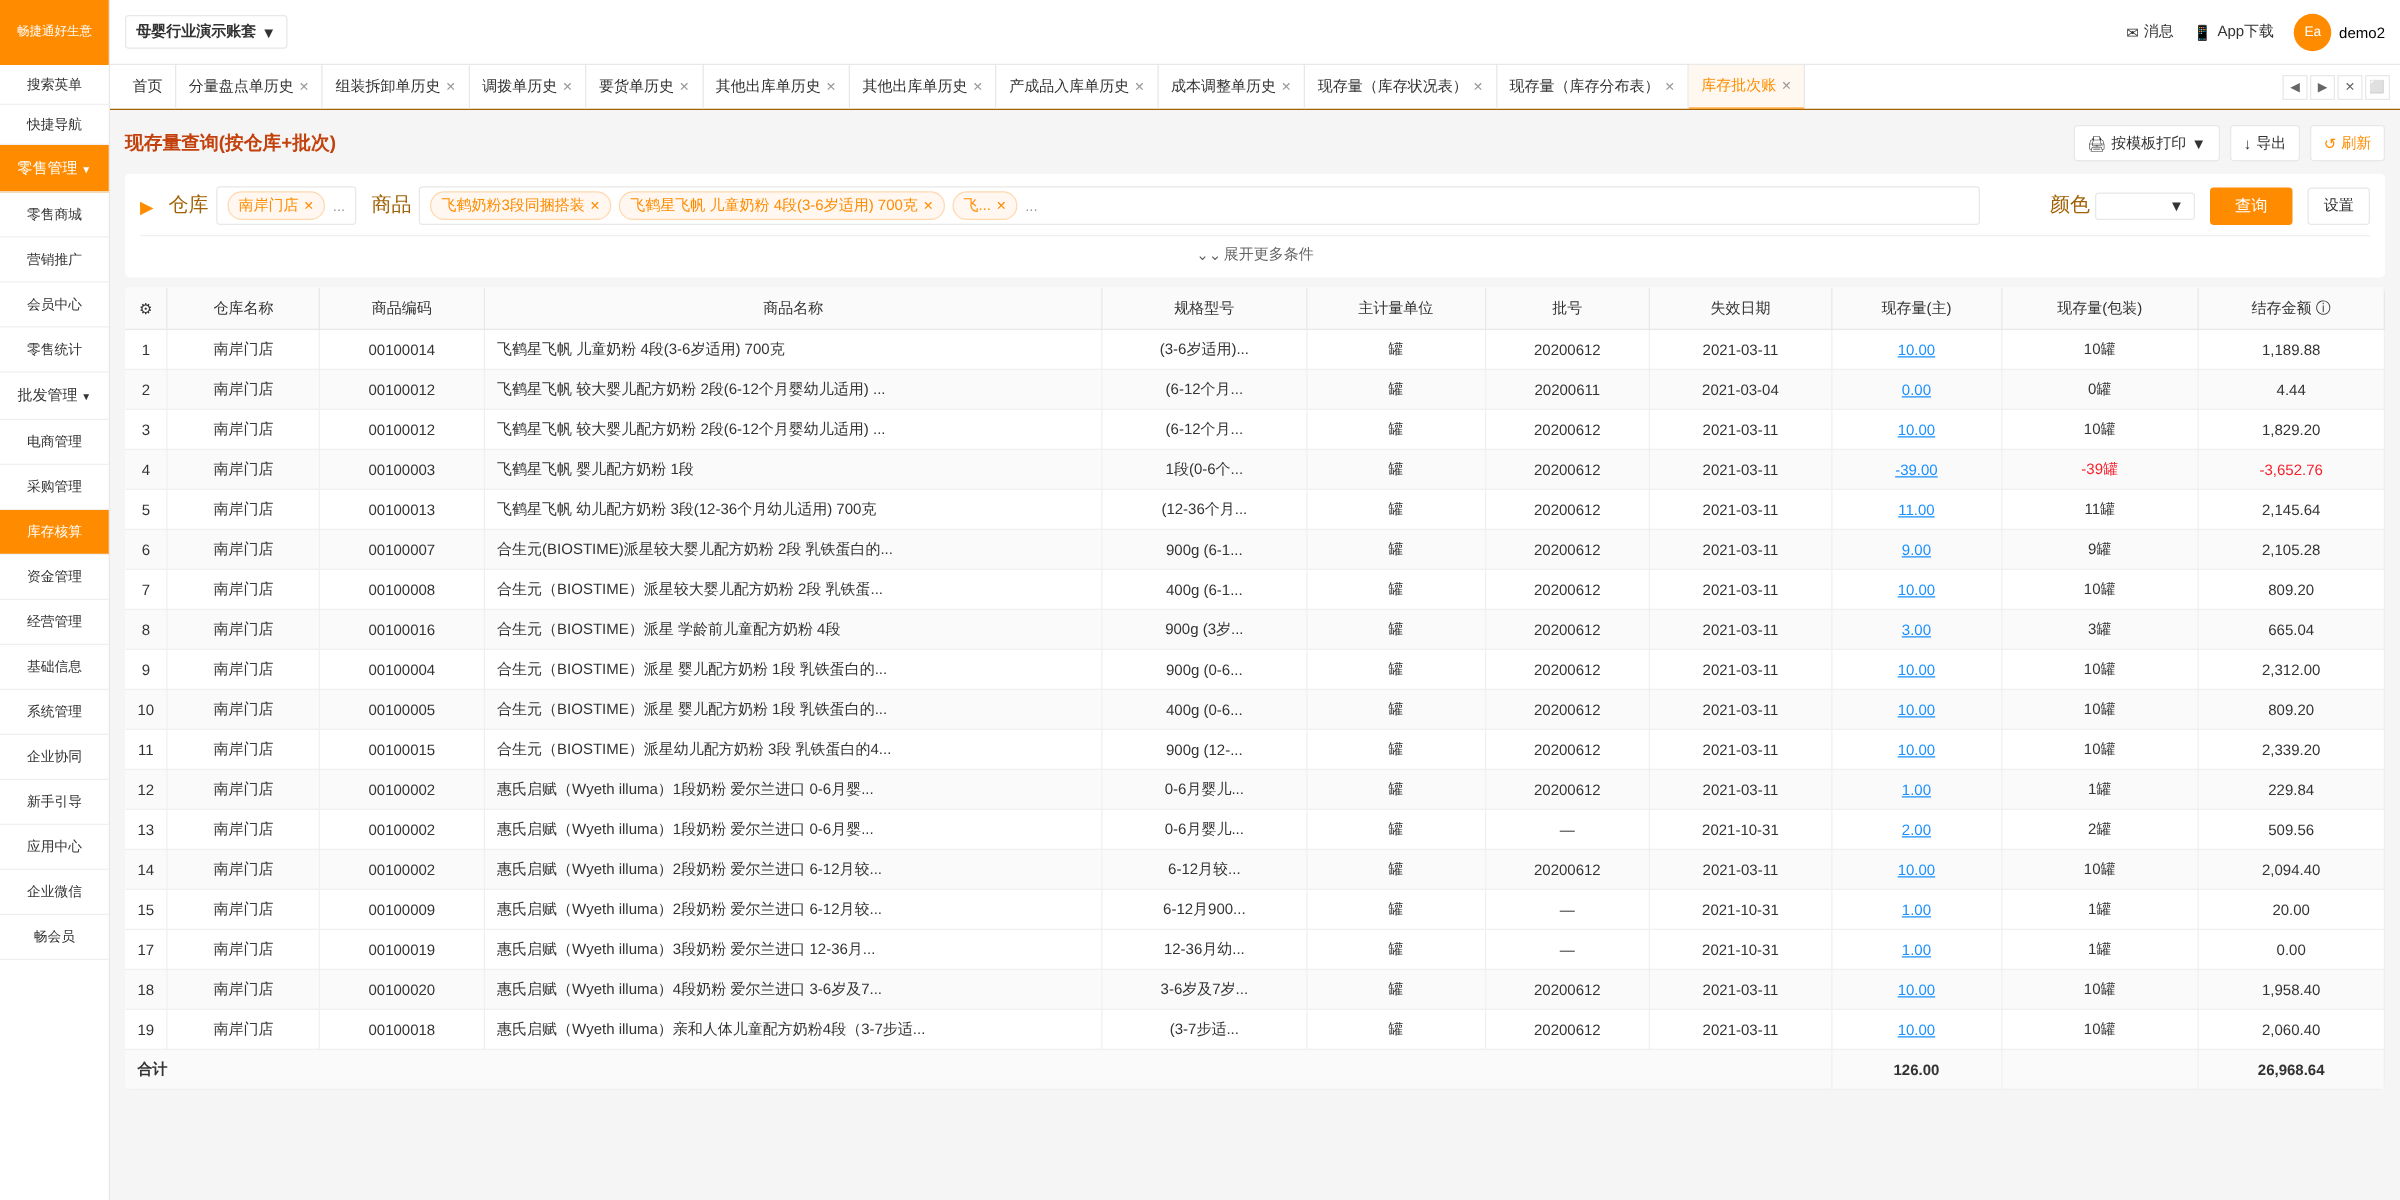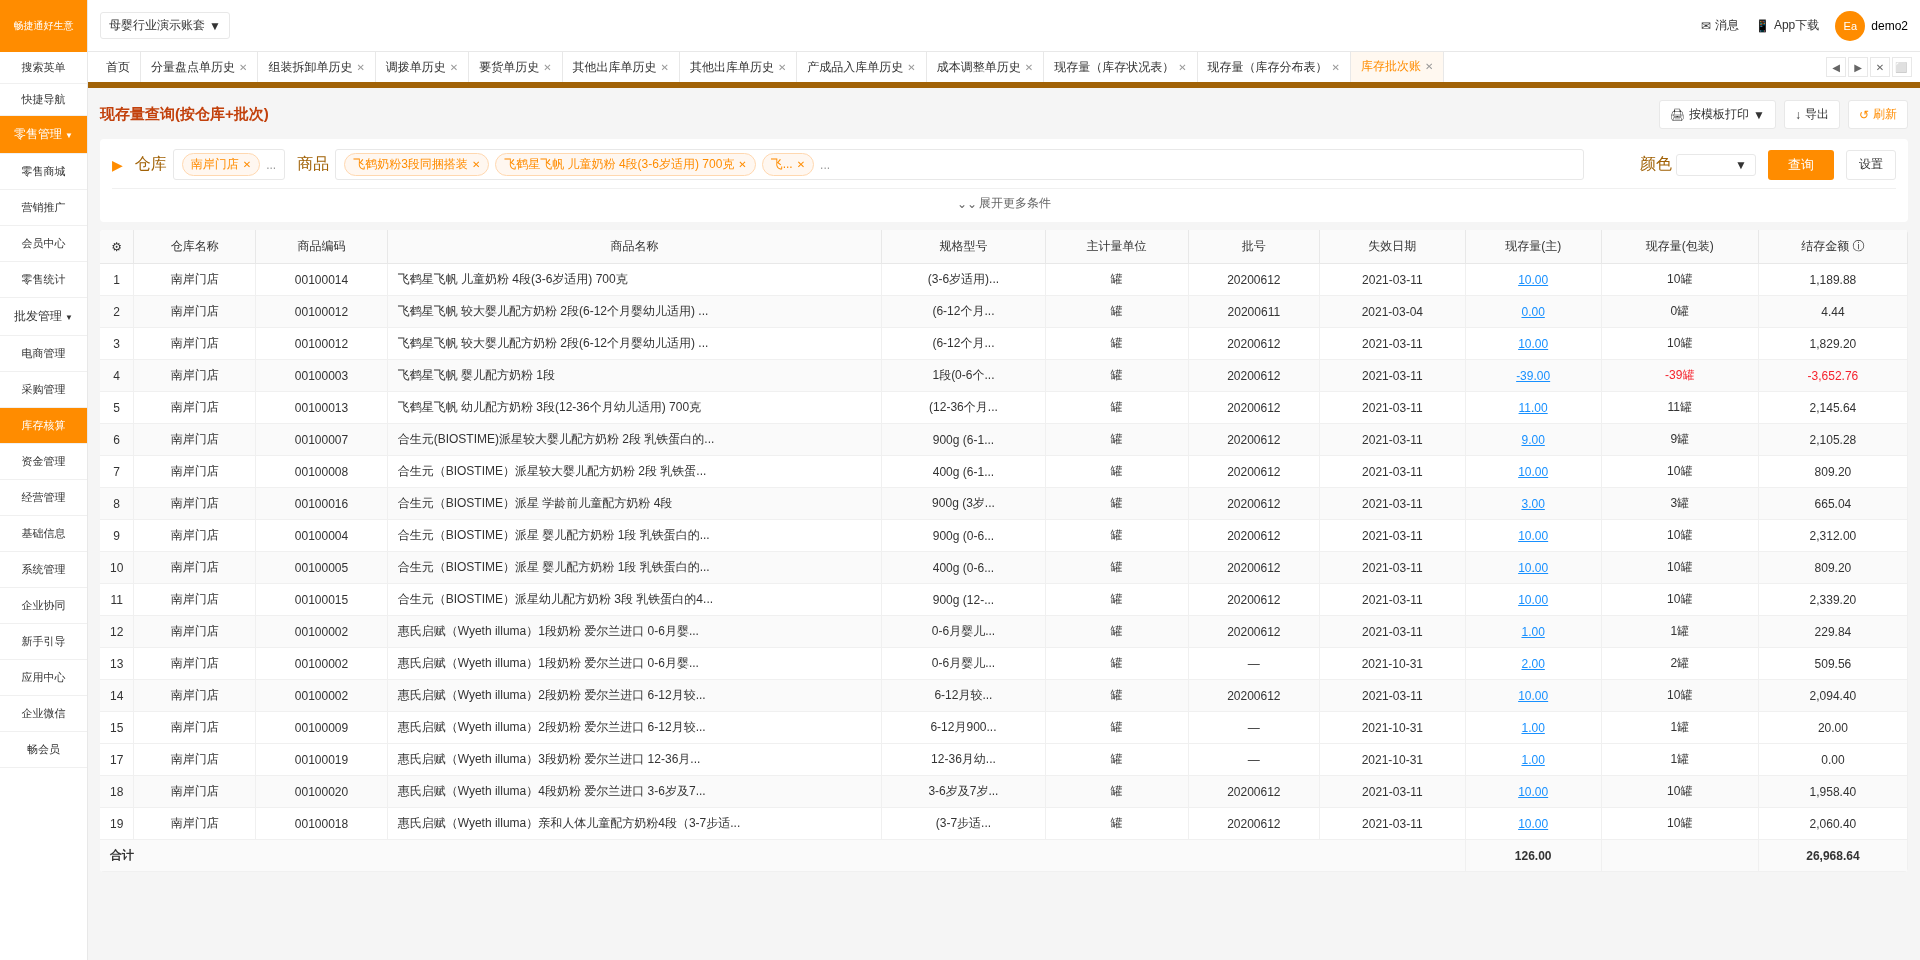--- a/index.html
+++ b/index.html
@@ -12,29 +12,29 @@
     .sidebar-search { padding: 8px 4px; text-align: center; color: #333; font-size: 11px; cursor: pointer; border-bottom: 1px solid #f0f0f0; }
     .sidebar-nav { padding: 8px 4px; text-align: center; color: #333; font-size: 11px; cursor: pointer; border-bottom: 1px solid #f0f0f0; }
     .sidebar-item { padding: 10px 4px; text-align: center; color: #333; font-size: 11px; cursor: pointer; border-bottom: 1px solid #f0f0f0; position: relative; }
     .sidebar-item.active { background: #ff8c00; color: #fff; }
 
     
     .main { flex: 1; display: flex; flex-direction: column; overflow: hidden; }
 
     
     .topbar { background: #fff; height: 52px; display: flex; align-items: center; padding: 0 12px; border-bottom: 1px solid #e8e8e8; gap: 8px; }
-    .topbar-dropdown { display: flex; align-items: center; gap: 4px; color: #333; font-size: 12px; cursor: pointer; padding: 4px 8px; border: 1px solid #e8e8e8; border-radius: 3px; }
+    .topbar-dropdown { display: flex; align-items: center; gap: 4px; color: #333; font-size: 12px; cursor: pointer; padding: 4px 8px; border: 1px solid #e8e8e8; border-radius: 3px; font-weight: bold; }
     .topbar-right { margin-left: auto; display: flex; align-items: center; gap: 16px; }
     .topbar-msg { display: flex; align-items: center; gap: 4px; color: #333; cursor: pointer; font-size: 12px; }
     .topbar-app { display: flex; align-items: center; gap: 4px; color: #333; cursor: pointer; font-size: 12px; }
     .topbar-user { display: flex; align-items: center; gap: 6px; cursor: pointer; }
     .avatar { width: 30px; height: 30px; border-radius: 50%; background: #ff8c00; display: flex; align-items: center; justify-content: center; color: #fff; font-size: 11px; }
 
     
-    .tabs-bar { background: #fff; display: flex; align-items: center; padding: 0 8px; border-bottom: 6px solid #a16207; height: 36px; overflow: hidden; text-align: right; }
+    .tabs-bar { background: #fff; display: flex; align-items: center; padding: 0 8px; border-bottom: 1px solid #a16207; height: 36px; overflow: hidden; text-align: right; }
     .tab { display: flex; align-items: center; padding: 0 10px; height: 36px; border-right: 1px solid #e8e8e8; cursor: pointer; white-space: nowrap; font-size: 12px; color: #333; gap: 4px; }
     .tab.active { color: #ff8c00; border-bottom: 2px solid #ff8c00; background: #fff8f0; }
     .tab .close-icon { color: #999; font-size: 10px; cursor: pointer; }
     .tab-nav-btns { display: flex; gap: 2px; margin-left: auto; }
     .tab-nav-btn { width: 20px; height: 20px; border: 1px solid #e8e8e8; display: flex; align-items: center; justify-content: center; cursor: pointer; font-size: 10px; color: #666; }
 
     
     .page-content { flex: 1; padding: 12px; overflow-y: auto; background: #f5f5f5; }
     .page-header { display: flex; align-items: center; justify-content: space-between; margin-bottom: 10px; }
     .page-title { font-size: 15px; font-weight: bold; color: #c2410c; }

